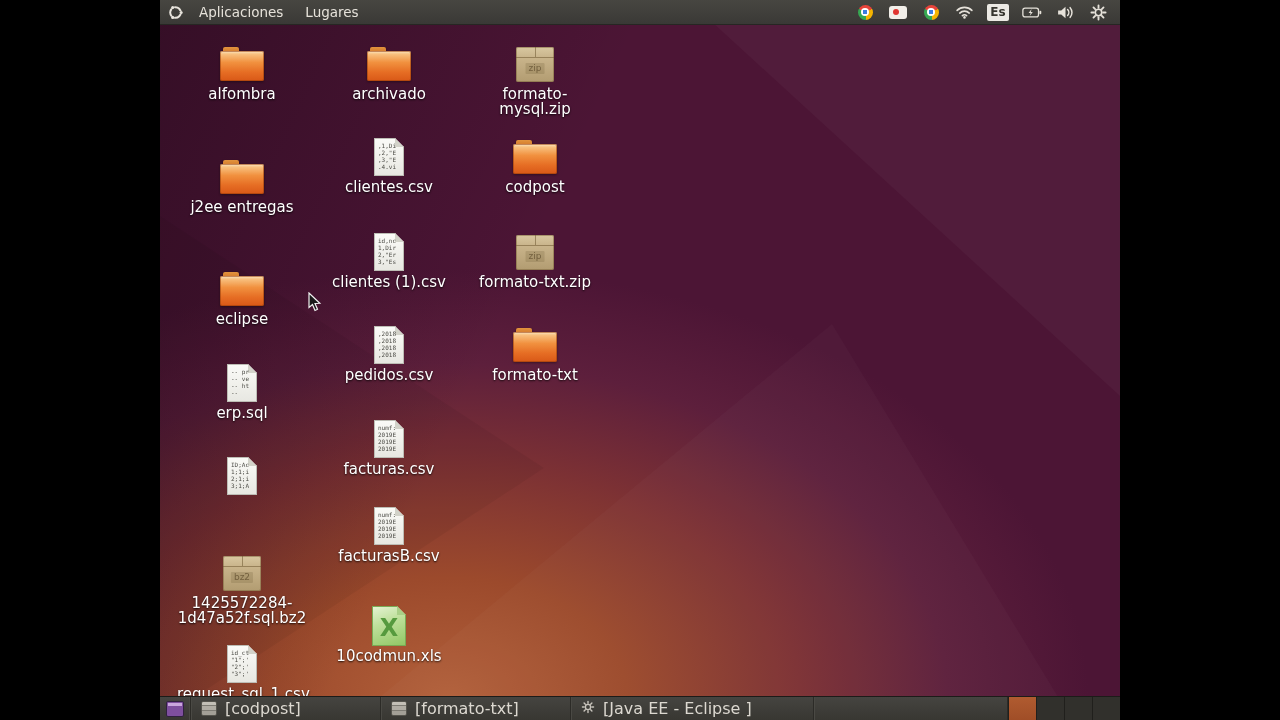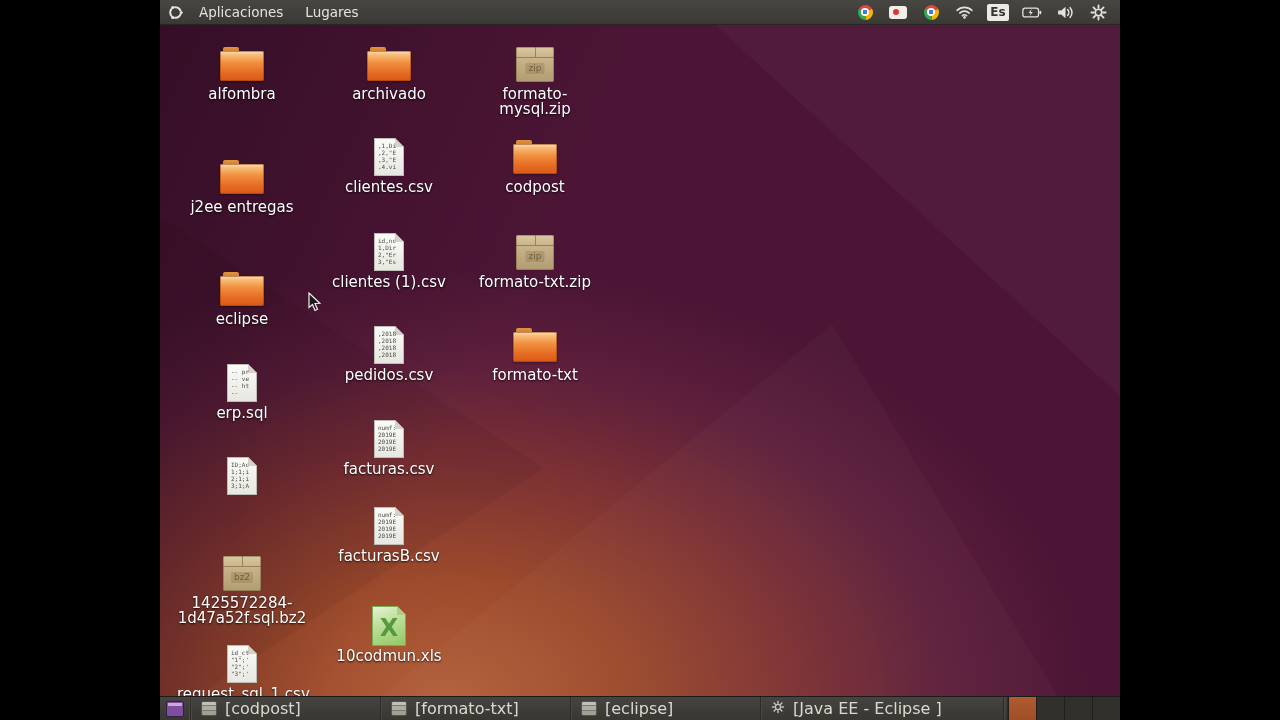--- a/index.html
+++ b/index.html
@@ -362,24 +362,20 @@
       </div>
       <div style="display:flex;align-items:stretch;">
           <div class="taskbtn" style="width: 190px;">
             <span class="fm-icon"></span>
             <span>[codpost]</span>
           </div>
           <div class="taskbtn" style="width: 190px;">
             <span class="fm-icon"></span>
             <span>[formato-txt]</span>
           </div>
-          <div class="taskbtn" style="width: 190px;">
-            <span class="fm-icon"></span>
-            <span>[eclipse]</span>
-          </div>
           <div class="taskbtn" style="width: 243px;">
             <span><svg width="14" height="14" viewBox="0 0 24 24">
                 <g stroke="#c9c5bd" stroke-width="2.4" stroke-linecap="round">
                   <line x1="12" y1="2.5" x2="12" y2="5.5"></line>
                   <line x1="12" y1="18.5" x2="12" y2="21.5"></line>
                   <line x1="2.5" y1="12" x2="5.5" y2="12"></line>
                   <line x1="18.5" y1="12" x2="21.5" y2="12"></line>
                   <line x1="5.3" y1="5.3" x2="7.4" y2="7.4"></line>
                   <line x1="16.6" y1="16.6" x2="18.7" y2="18.7"></line>
                   <line x1="5.3" y1="18.7" x2="7.4" y2="16.6"></line>

